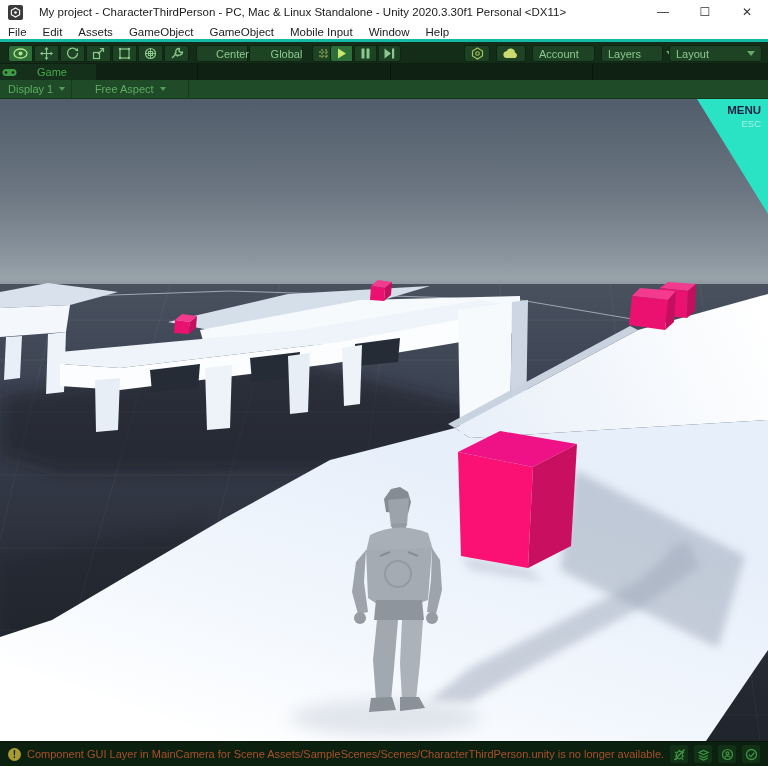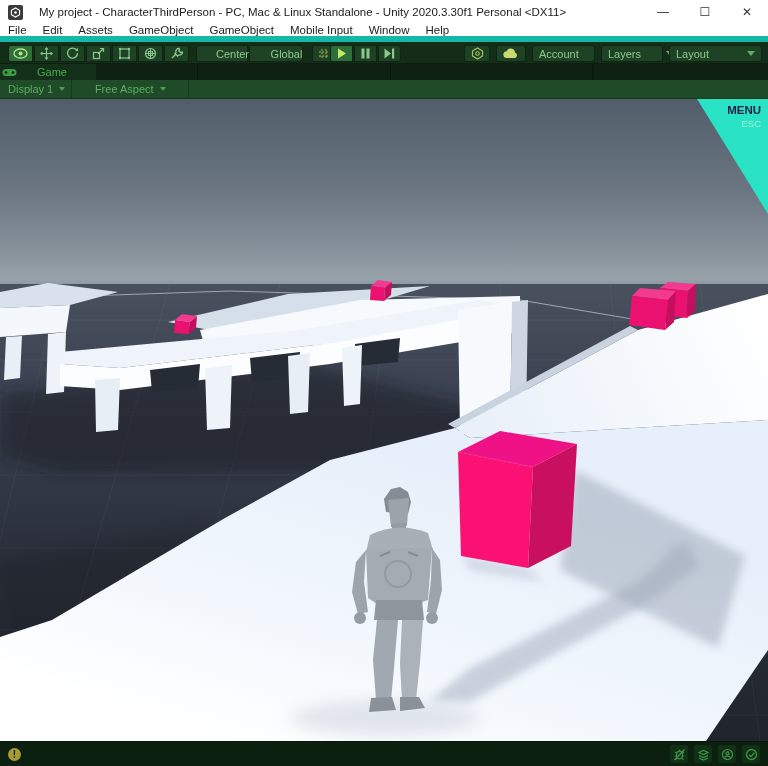--- a/index.html
+++ b/index.html
@@ -16,21 +16,21 @@
   #titlebar{left:0;top:0;width:768px;height:24px;background:#ffffff;display:flex;align-items:center}
   #unity-logo{width:15px;height:15px;margin-left:8px;background:#3a3a3a;border-radius:2px;
     display:flex;align-items:center;justify-content:center;flex:0 0 auto}
   #unity-logo svg{display:block}
   #title-text{margin-left:16px;font-size:11.5px;color:#1b1b1b;white-space:nowrap}
   #win-controls{margin-left:auto;display:flex;height:100%}
   .win-btn{width:42px;height:100%;display:flex;align-items:center;justify-content:center;
     font-size:12px;color:#333;cursor:default}
   
   #menubar{left:0;top:24px;width:768px;height:18px;background:#ffffff;display:flex;
-    align-items:center;border-bottom:6px solid #14b8a6}
+    align-items:center;border-bottom:3px solid #14b8a6}
   .menu-item{font-size:11.5px;color:#222;padding:0 8px;line-height:18px}
   
   #toolbar{left:0;top:42px;width:768px;height:22px;background:#142d18;border-bottom:1px solid #0d1f10}
   .tb-btn{position:absolute;top:3px;height:17px;background:#1d4224;border:1px solid #0f2413;
     display:flex;align-items:center;justify-content:center;color:var(--ui-green-text);font-size:11px;gap:21px}
   .tb-btn svg{display:block}
   .seg-l{border-radius:3px 0 0 3px}.seg-r{border-radius:0 3px 3px 0}.rnd{border-radius:3px}
   .tb-active{background:#2e6e38}
   .caret{width:0;height:0;border-left:4px solid transparent;border-right:4px solid transparent;
     border-top:5px solid #63a968;margin-left:4px}
@@ -365,20 +365,21 @@
   <g>
     <path d="M697 99 768 99 768 214Z" style="fill:var(--overlay-cyan)"></path>
     <text x="761" y="114" text-anchor="end" font-size="11.5" font-weight="bold" style="fill:var(--overlay-text)" font-family="Liberation Sans, sans-serif">MENU</text>
     <text x="761" y="127" text-anchor="end" font-size="9.5" style="fill:var(--overlay-subtext)" font-family="Liberation Sans, sans-serif">ESC</text>
   </g>
 </svg>
 </div>
 
 <div class="abs" id="statusbar">
   <div id="warn-badge">!</div>
+  <span id="status-msg">Component GUI Layer in MainCamera for Scene Assets/SampleScenes/Scenes/CharacterThirdPerson.unity is no longer available.</span>
   <div id="status-icons">
     <div class="st-ic">
       <svg width="13" height="13" viewBox="0 0 13 13" stroke="#3f9443" fill="none" stroke-width="1.2">
           <ellipse cx="6.5" cy="7" rx="3" ry="3.8"></ellipse>
           <path d="M6.5 3.2V1.8M3.6 5 2 4M9.4 5 11 4M3.4 8H1.8M9.6 8h1.6M3.8 10.5 2.6 11.6M9.2 10.5l1.2 1.1"></path>
           <path d="M1.5 12 11.5 1.5" stroke-width="1.5"></path>
         </svg>
     </div>
     <div class="st-ic">
       <svg width="13" height="13" viewBox="0 0 13 13" stroke="#3f9443" fill="none" stroke-width="1.2">

